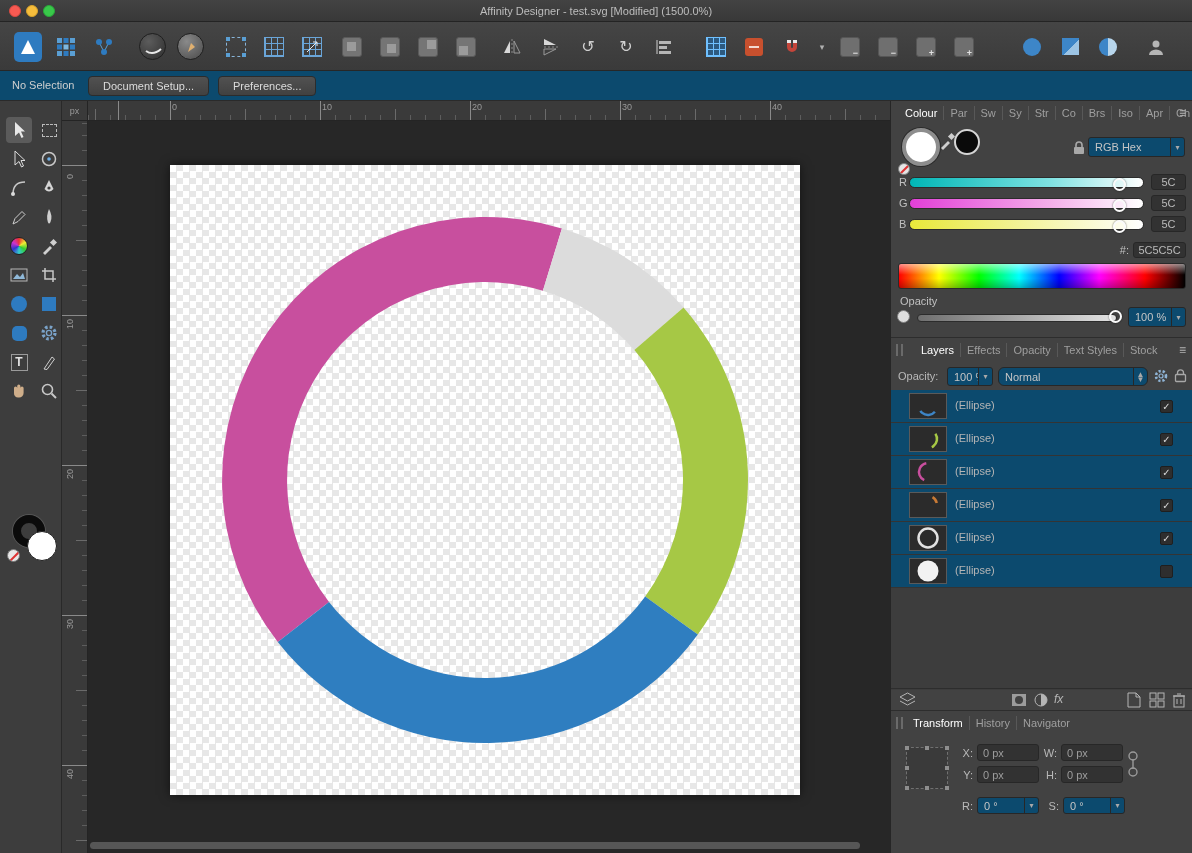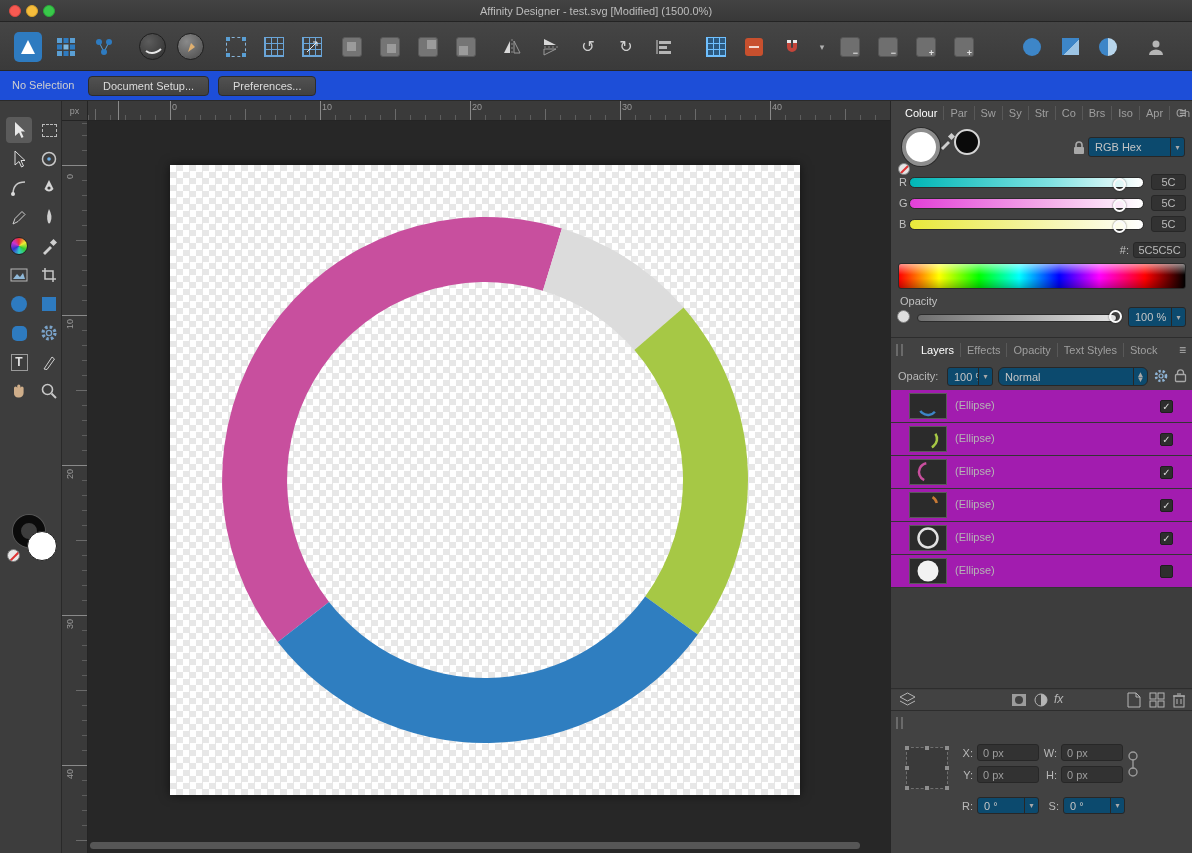--- a/index.html
+++ b/index.html
@@ -41,21 +41,21 @@
   .roundbtn { width:27px; height:27px; border-radius:50%; background:radial-gradient(circle at 35% 30%, #5c5c5c, #2e2e2e); border:1px solid #1f1f1f; position:relative; overflow:hidden; }
   .bluecircle { width:18px; height:18px; border-radius:50%; background:#3d86c8; }
   .bluesquare { width:17px; height:17px; background:linear-gradient(135deg,#3d86c8 55%,#9cc4e4 55%); }
   .bluehalf { width:18px; height:18px; border-radius:50%; background:linear-gradient(90deg,#3d86c8 50%,#b8d6ec 50%); }
   .redbox { width:18px; height:18px; border-radius:3px; background:#c8502e; position:relative; }
   .redbox i { position:absolute; left:4px; top:8px; width:10px; height:2px; background:#f3d9cf; }
   .caret { color:#b0b0b0; font-size:9px; }
 
   
   #contextbar { position:absolute; left:0; top:71px; width:1192px; height:30px;
-    background:#1d4ed8; border-bottom:1px solid #2a2a2a; }
+    background:#0c4a6e; border-bottom:1px solid #2a2a2a; }
   #ctx-status { position:absolute; left:12px; top:8px; color:#cfcfcf; }
   .ctxbtn { position:absolute; top:5px; height:20px; padding:0 14px; display:flex; align-items:center;
     background:linear-gradient(#515151,#414141); border:1px solid #2c2c2c; border-radius:4px; color:#dcdcdc; }
 
   
   #tools { position:absolute; left:0; top:101px; width:62px; height:752px; background:#3d3d3d; border-right:1px solid #292929; }
   .tool { position:absolute; width:26px; height:26px; display:flex; align-items:center; justify-content:center; border-radius:4px; }
   .tool.selected { background:#5b5b5b; }
   .shape-ellipse { width:16px; height:16px; border-radius:50%; background:#2e7bc0; }
   .shape-rect { width:14px; height:14px; background:#2e7bc0; }
@@ -146,21 +146,21 @@
   
   #sec-layers { top:236px; height:373px; border-top:1px solid #2d2d2d; background:#424242; }
   #ly-controls { position:absolute; left:0; top:26px; right:0; height:26px; }
   #ly-oplabel { position:absolute; left:7px; top:6px; color:#b9b9b9; }
   #ly-opdd { position:absolute; left:56px; top:3px; width:46px; height:19px; }
   #ly-blend { position:absolute; left:107px; top:3px; width:150px; height:19px;border-radius:6px; }
   .updown { display:flex; flex-direction:column; line-height:5px; font-size:6px; color:#a9a9a9; align-items:center; }
   #ly-gear { position:absolute; left:262px; top:4px; }
   #ly-lock { position:absolute; left:283px; top:4px; }
   #layer-list { position:absolute; left:0; top:52px; right:0; height:300px; background:#3d3d3d; }
-  .lrow { position:relative; height:33px; border-bottom:1px solid #343434; background:#a21caf; }
+  .lrow { position:relative; height:33px; border-bottom:1px solid #343434; background:#0c4a6e; }
   .lthumb { position:absolute; left:18px; top:3px; width:38px; height:26px; background:#2b2b2b; border:1px solid #5a5a5a; }
   .llabel { position:absolute; left:64px; top:9px; color:#b5b5b5; }
   .lcheck { position:absolute; right:20px; top:10px; width:13px; height:13px; background:#2e2e2e; border:1px solid #1f1f1f;
     border-radius:2px; display:flex; align-items:center; justify-content:center; color:#d8d8d8; font-size:10px; line-height:10px; }
   #ly-bottom { position:absolute; left:0; top:350px; right:0; height:23px; border-top:1px solid #2d2d2d; }
   .bicon { position:absolute; top:3px; }
 
   
   #sec-transform { top:609px; height:143px; border-top:1px solid #2d2d2d; }
   #tf-proxy { position:absolute; left:15px; top:36px; width:42px; height:42px; background:#3a3a3a; border:1px dashed #707070; }
@@ -711,20 +711,25 @@
             <line x1="1" y1="4" x2="13" y2="4" stroke="#b5b5b5"></line>
             <line x1="5" y1="2" x2="9" y2="2" stroke="#b5b5b5"></line>
           <line x1="5" y1="7" x2="5" y2="12" stroke="#b5b5b5"></line>
             <line x1="9" y1="7" x2="9" y2="12" stroke="#b5b5b5"></line>
         </svg>
       </div>
     </div>
 
     <div class="section" id="sec-transform">
       <div class="grip"></div>
+      <div class="ptabbar" id="transform-tabs" style="padding-left:16px">
+          <span class="ptab active">Transform</span>
+          <span class="ptab">History</span>
+          <span class="ptab">Navigator</span>
+        </div>
 
       <div id="tf-proxy">
         <i style="left:-2px;top:-2px"></i>
           <i style="right:-2px;top:-2px"></i>
           <i style="left:-2px;bottom:-2px"></i>
           <i style="right:-2px;bottom:-2px"></i>
         <i style="left:18px;top:-2px"></i>
           <i style="left:18px;bottom:-2px"></i>
           <i style="left:-2px;top:18px"></i>
           <i style="right:-2px;top:18px"></i>

